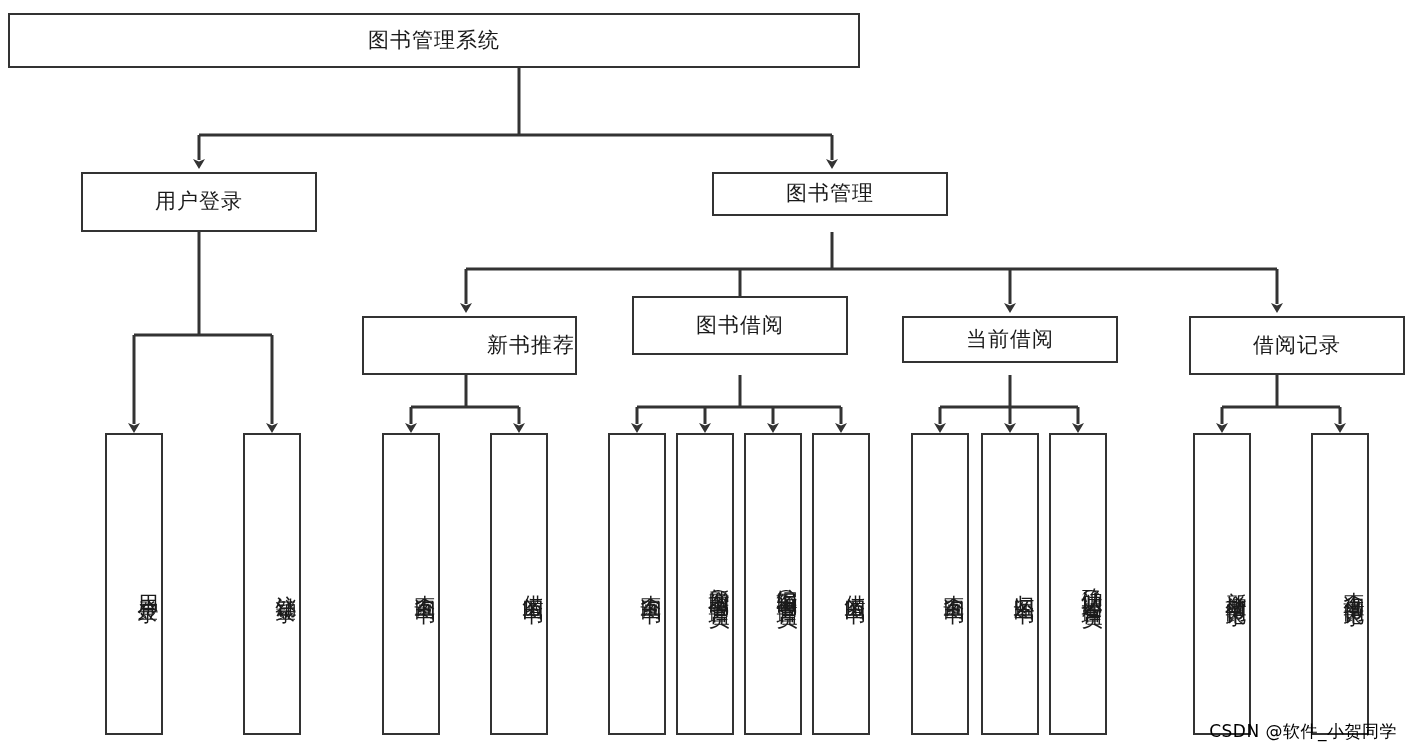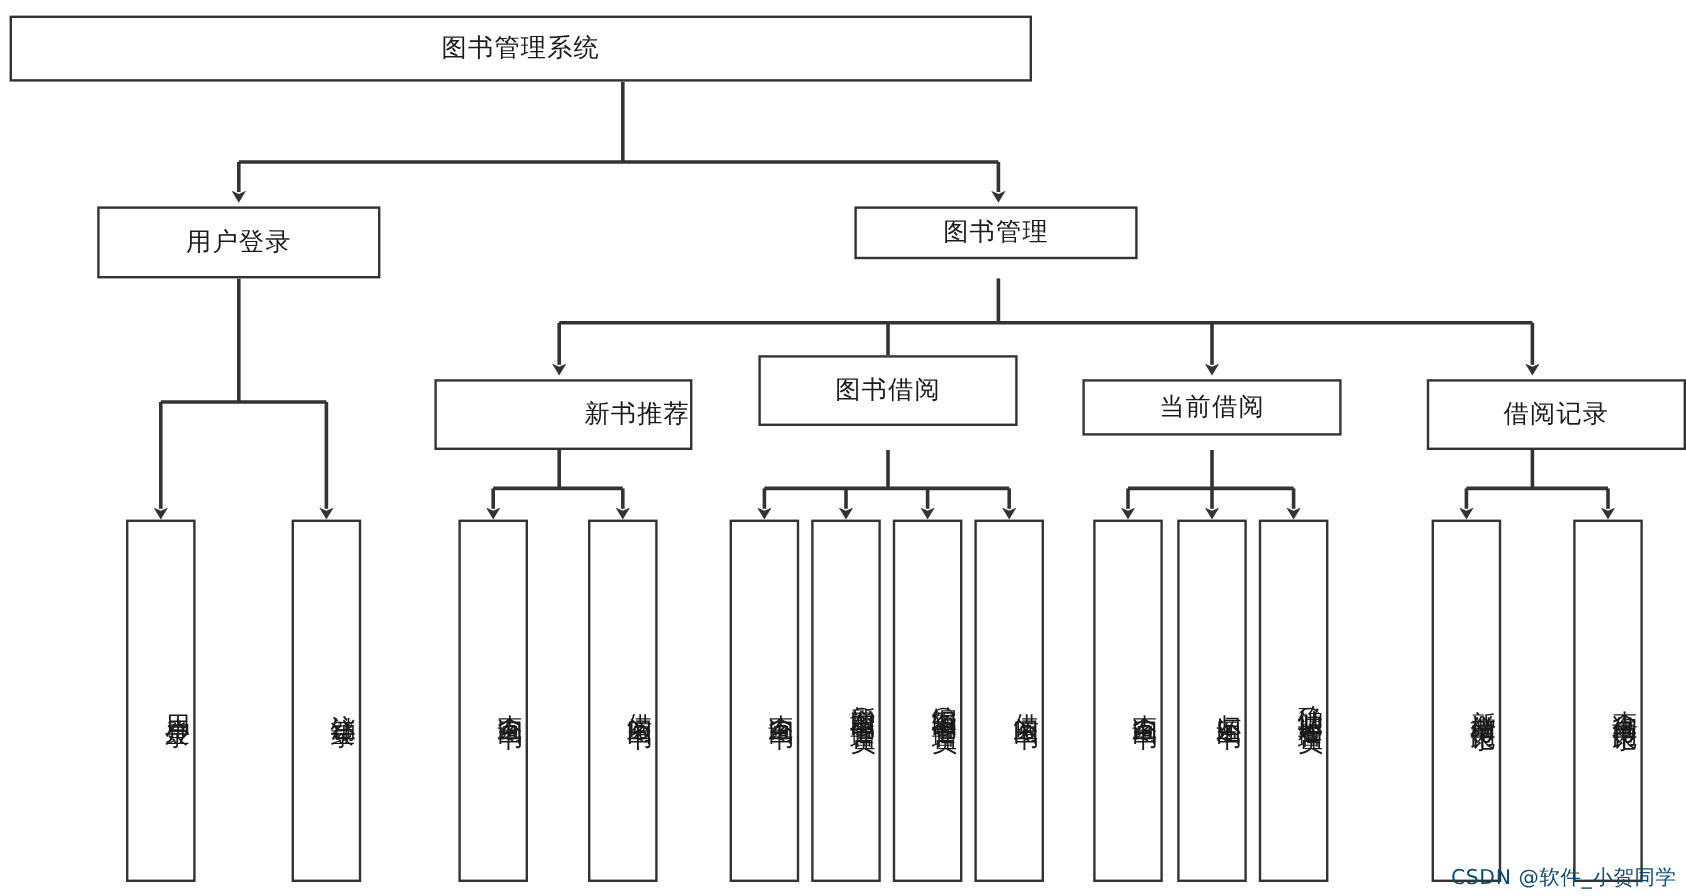--- a/index.html
+++ b/index.html
@@ -55,21 +55,21 @@
   .node.v .vtext {
     writing-mode: vertical-rl;
     text-orientation: upright;
     display: block;
   }
   #watermark {
     position: absolute;
     right: 8px;
     bottom: 4px;
     font-size: 17px;
-    color: #0c4a6e;
+    color: #000000;
     letter-spacing: 0.5px;
     white-space: nowrap;
     font-family: "DejaVu Sans", "Liberation Sans", sans-serif;
     text-align: center;
   }
 </style>
 </head>
 <body>
 
 <div id="canvas">

